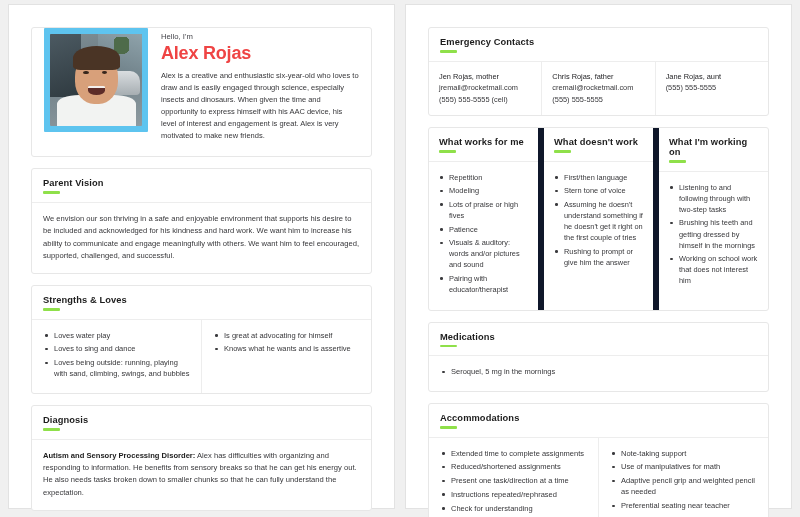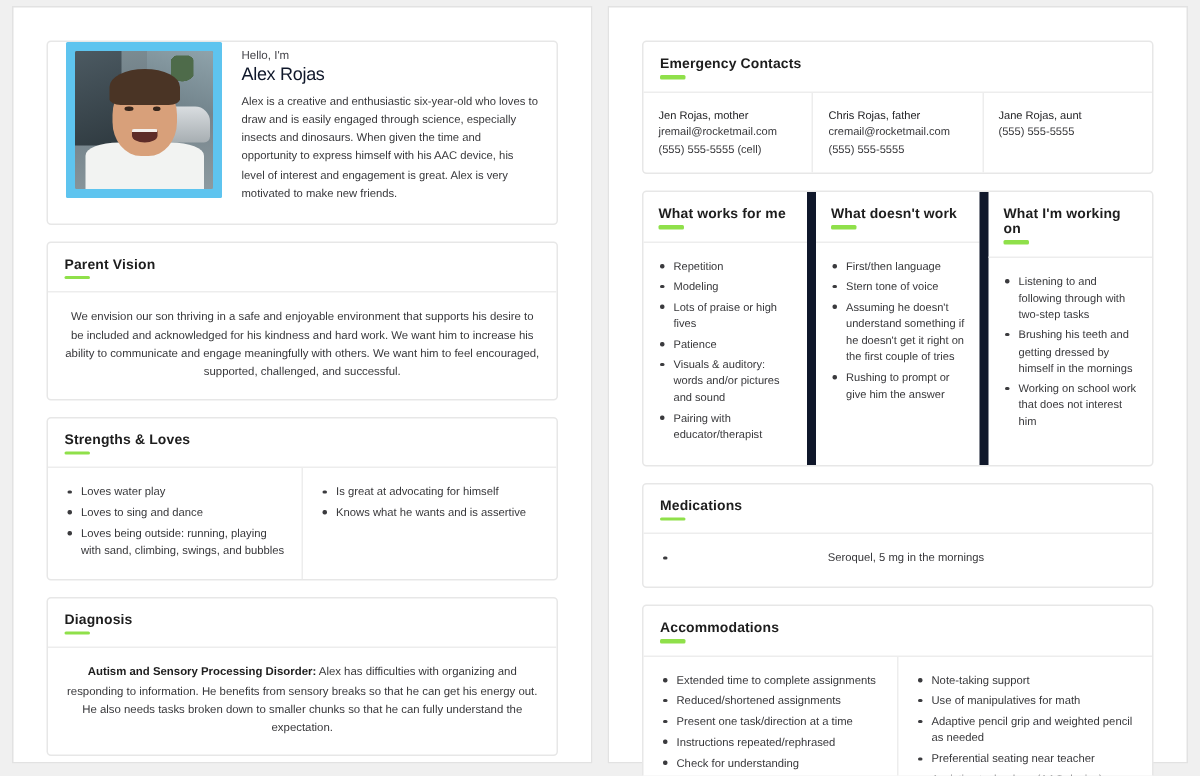--- a/index.html
+++ b/index.html
@@ -43,21 +43,20 @@
     letter-spacing: .1px;
   }
   .accent-bar {
     width: 17px; height: 2.6px;
     background: #8fe04a;
     margin-top: 3px;
     border-radius: 1px;
   }
   .card-body {
     padding: 10px 11px 11px 11px;
-    text-align: center;
   }
   .para {
     font-size: 7.6px;
     line-height: 1.62;
     color: #37373a;
   }
   .para b { color: #1d1d1d; }
 
   
   .hero {
@@ -122,21 +121,21 @@
   .ph-mouth {
     position: absolute; left: 41%; top: 56%; width: 19%; height: 10%;
     background: #5d2c28; border-radius: 10% 10% 50% 50%;
     border-top: 2px solid #f3efec;
   }
   .hero-text { flex: 1 1 auto; padding-top: 4px; }
   .hello {
     font-size: 7.7px; color: #44444a; margin-bottom: 1px;
   }
   .name {
-    font-size: 12px; font-weight: normal; color: #0f172a;
+    font-size: 18px; font-weight: bold; color: #ef4444;
     letter-spacing: -.2px; line-height: 1.25; margin-bottom: 5px;
   }
   .bio { font-size: 7.5px; line-height: 1.62; color: #37373a; }
 
   
   ul.bullets { list-style: none; }
   ul.bullets li {
     position: relative;
     padding-left: 11px;
     font-size: 7.5px;

